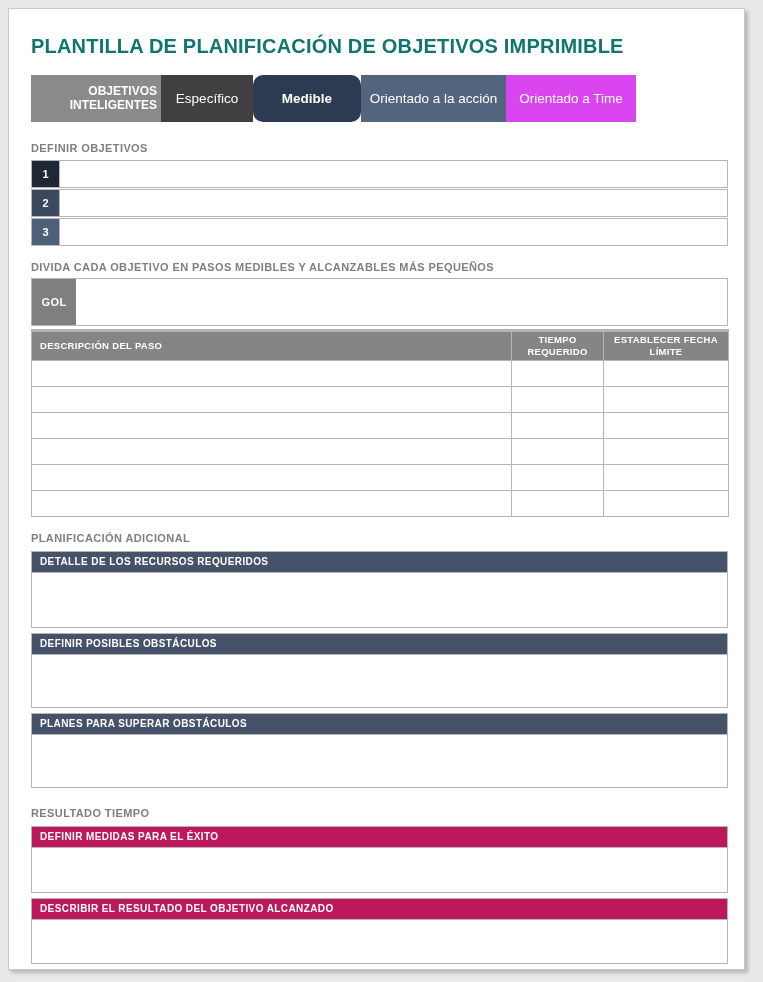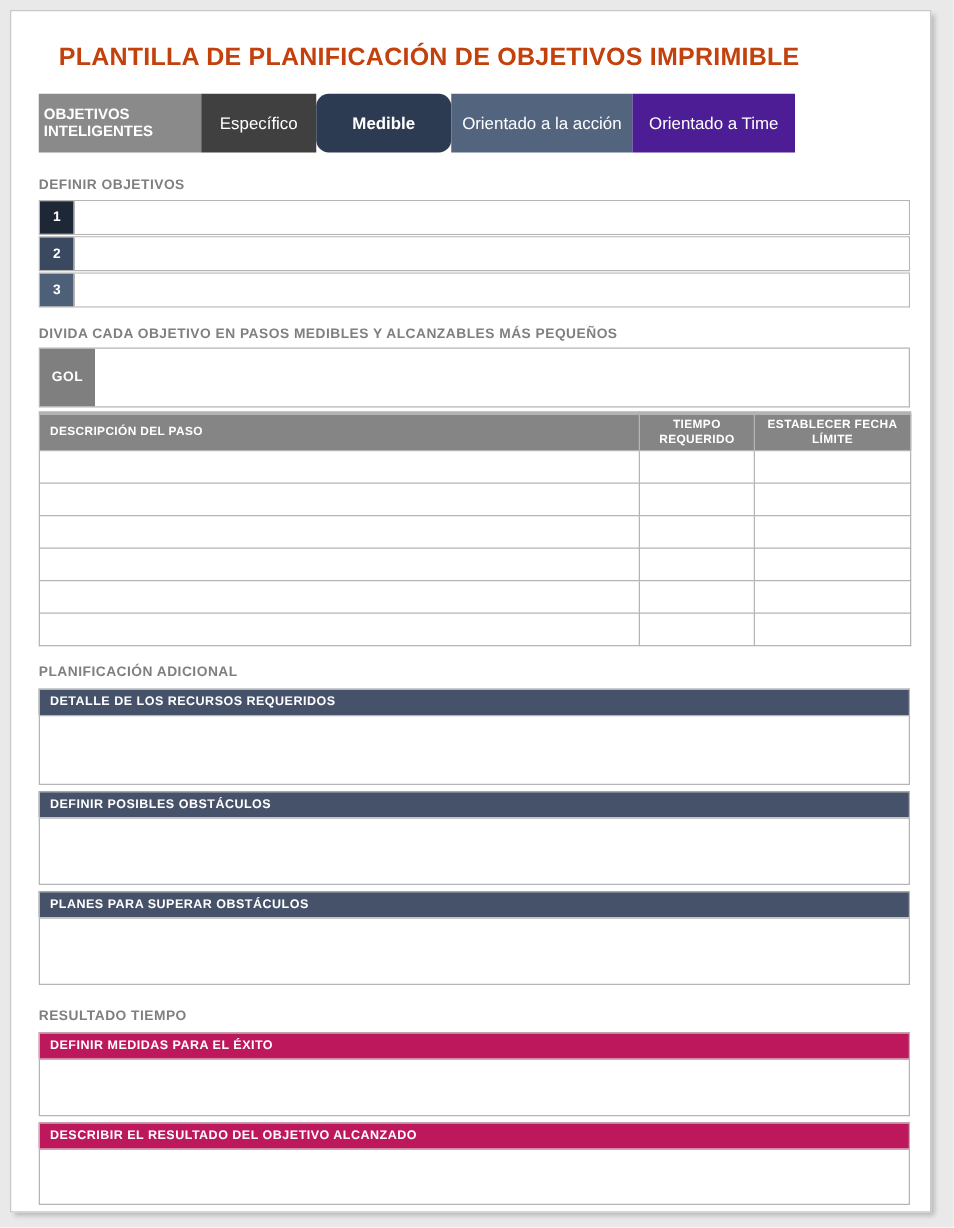--- a/index.html
+++ b/index.html
@@ -13,38 +13,37 @@
     position:absolute; left:8px; top:8px;
     width:737px; height:962px;
     background:#ffffff;
     border:1px solid #c9c9c9;
     box-shadow:3px 3px 4px rgba(0,0,0,0.22);
     padding:0 18px 0 22px;
     overflow:hidden;
   }
   .doc-title {
     margin-top:26px;
-    font-size:20px; font-weight:bold; color:#c2410c;
+    font-size:20px; font-weight:bold; color:#0f766e;
     letter-spacing:0.2px;
     white-space:nowrap;
-    margin-left:16px;
   }
   
   .tabbar { display:flex; margin-top:17px; height:47px; width:697px; }
   .tab {
     display:flex; align-items:center; justify-content:center;
-    text-align:left; color:#ffffff; line-height:1.15;
+    text-align:right; color:#ffffff; line-height:1.15;
     padding:2px 4px;
   }
   .tab-smart   { width:130px; background:#8a8a8a; font-weight:bold; font-size:12px; }
   .tab-espec   { width:92px;  background:#404040; font-size:13.5px; }
   .tab-medible { width:108px; background:#2d3b52; font-weight:bold; font-size:13.5px;border-radius:10px; }
   .tab-accion  { width:145px; background:#53657e; font-size:13.5px; }
   .tab-relev   { width:92px;  background:#4b5b73; font-size:13.5px; }
-  .tab-time    { width:130px; background:#4c1d95; font-size:13.5px; }
+  .tab-time    { width:130px; background:#d946ef; font-size:13.5px; }
   
   .section-heading {
     font-size:11px; font-weight:bold; color:#7f7f7f;
     letter-spacing:0.4px; height:13px; white-space:nowrap;
   }
   .h-define  { margin-top:20px; }
   .h-divide  { margin-top:15px; }
   .h-plan    { margin-top:15px; }
   .h-result  { margin-top:19px; }
   

